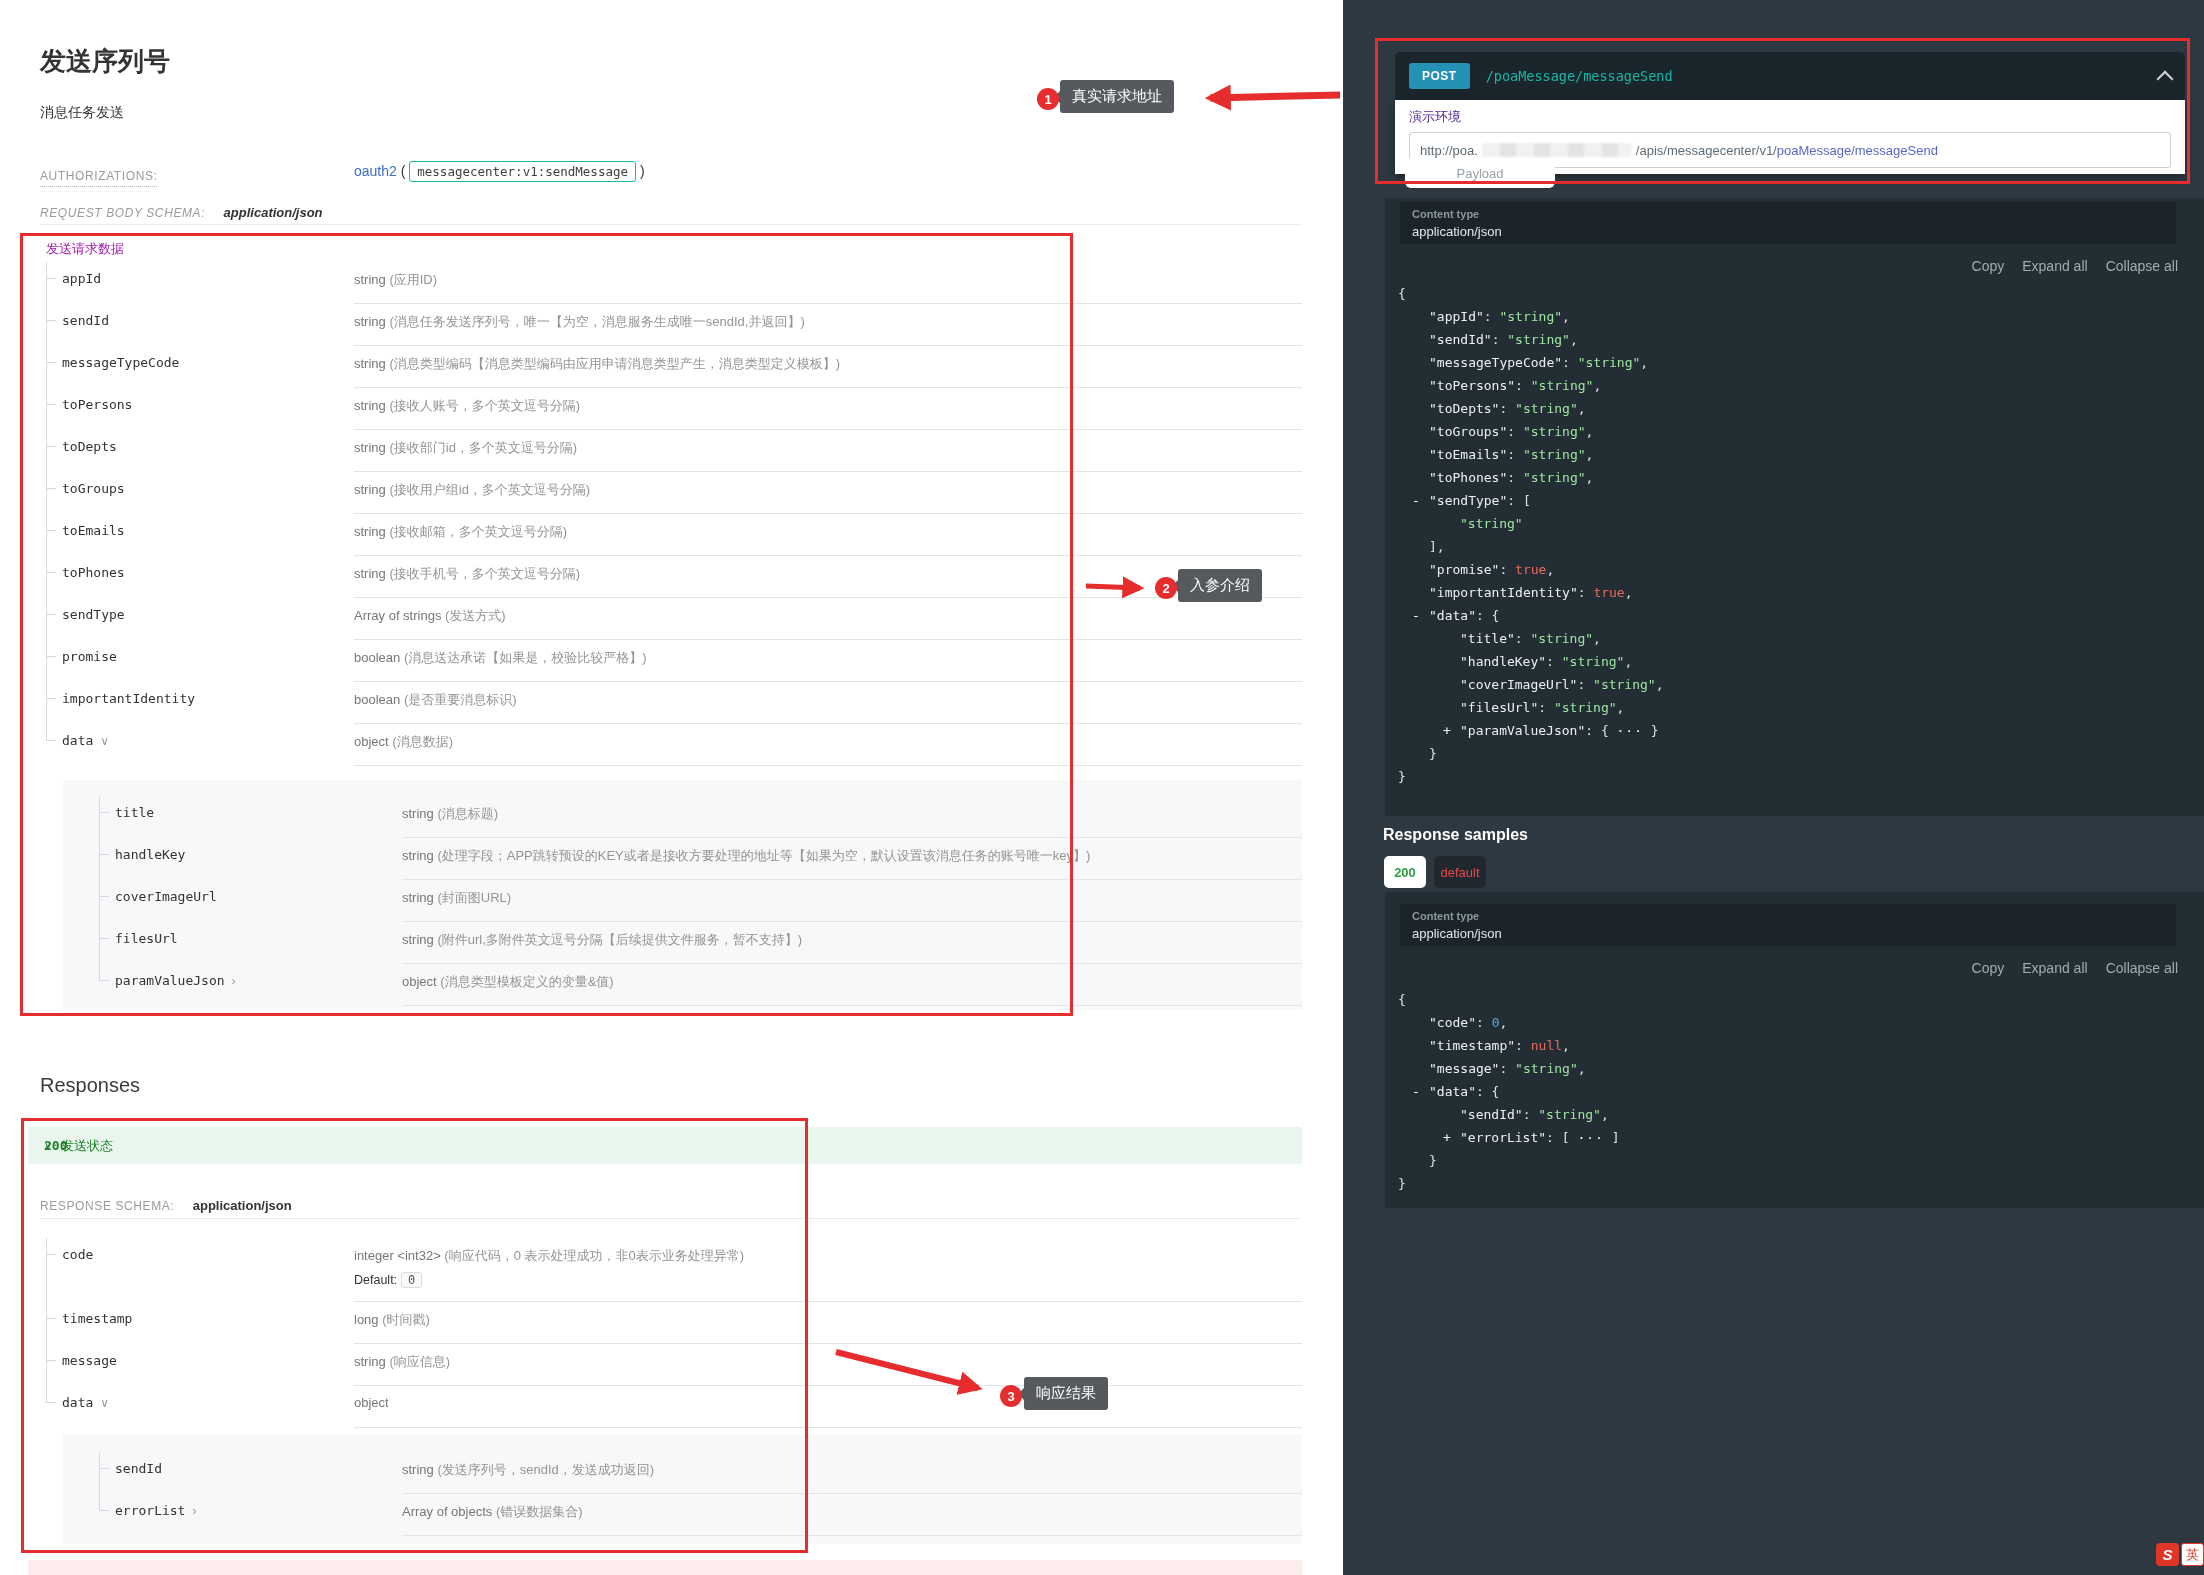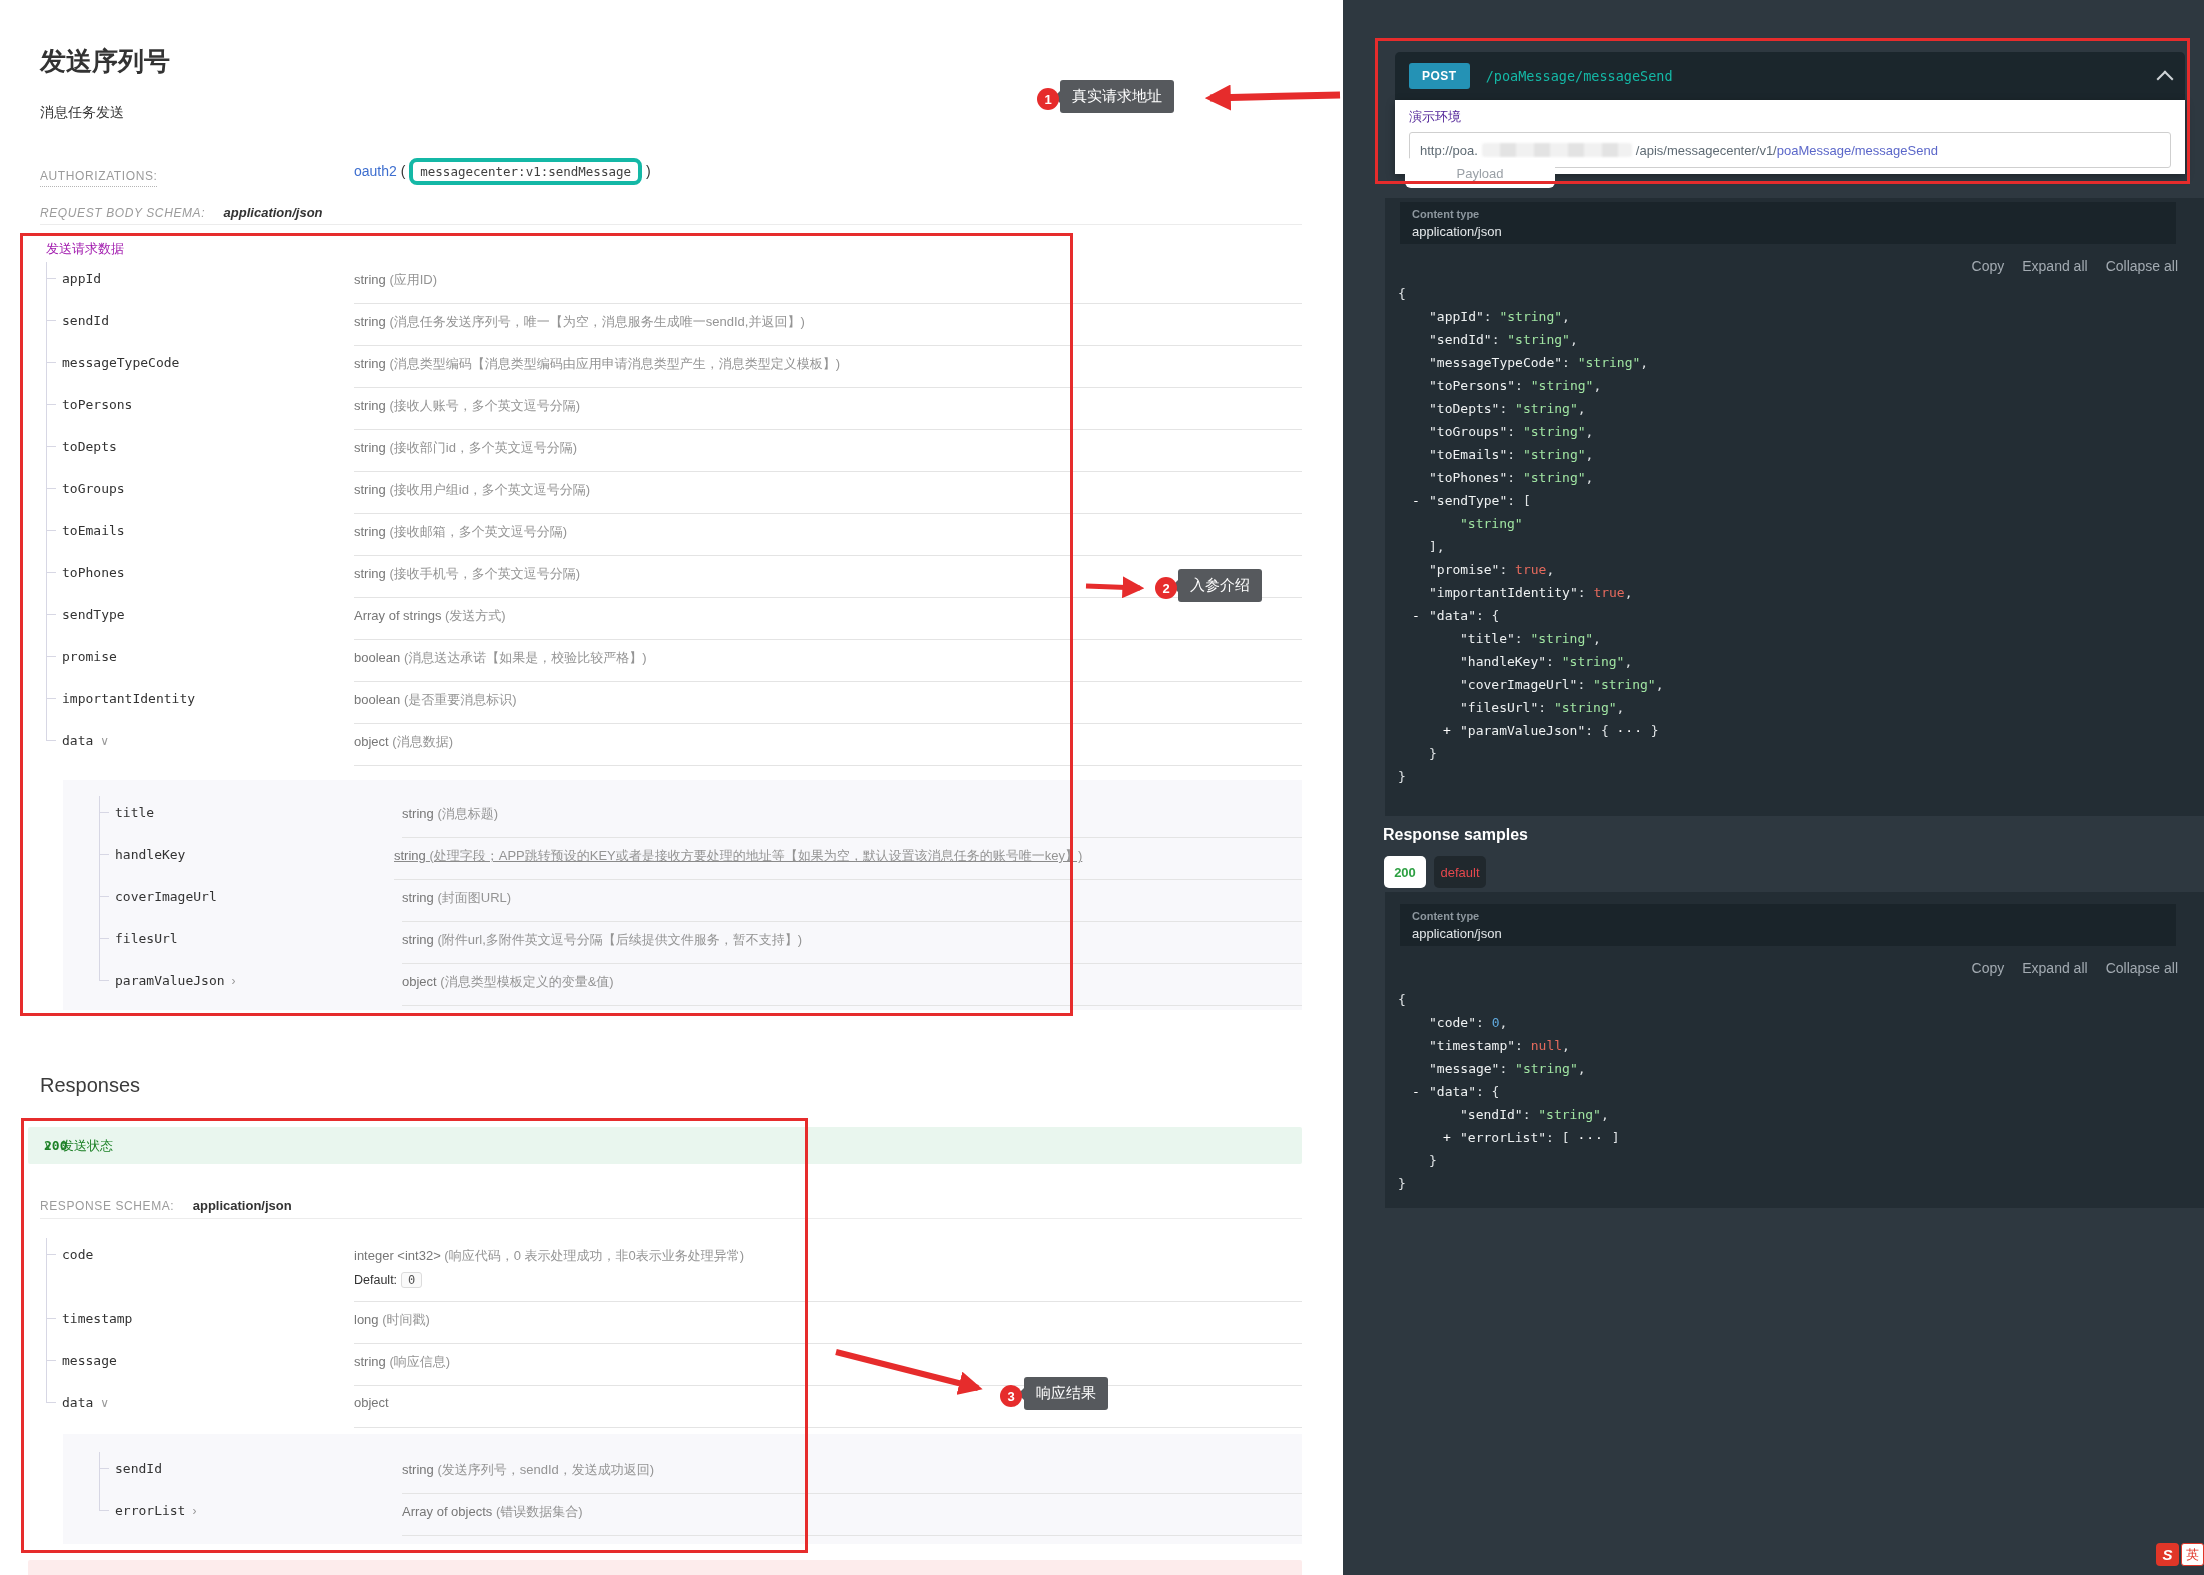--- a/index.html
+++ b/index.html
@@ -8,21 +8,21 @@
   .abs{position:absolute;}
   
   .left-panel{left:0;top:0;width:1343px;height:1575px;background:#fff;}
   .doc-title{left:40px;top:44px;font-size:26px;font-weight:600;color:#333;}
   .doc-subtitle{left:40px;top:104px;font-size:14px;color:#333;}
   .schema-label{font-size:12px;color:#9b9b9b;letter-spacing:0.6px;}
   .auth-label{border-bottom:1px dotted #b5b5b5;padding-bottom:3px;}
   .auth-value{font-size:14px;color:#333;}
   .link-blue{color:#3d6ecf;cursor:pointer;}
   .scope-chip{font-family:"DejaVu Sans Mono","Liberation Mono",monospace;font-size:12.5px;color:#404040;
-              border:4px solid #14b8a6;border-radius:8px;padding:2px 7px;background:#fff;}
+              border:1px solid #14b8a6;border-radius:3px;padding:2px 7px;background:#fff;}
   .schema-value{font-size:13px;font-weight:600;color:#333;}
   .h-divider{height:0;border-top:1px solid #ececec;}
   .section-label{font-size:13px;color:#a21caf;}
   
   .rows{position:absolute;}
   .frow{position:relative;}
   .frow::before{content:'';position:absolute;left:6px;top:0;bottom:0;border-left:1px solid #d7d7e4;}
   .frow.last::before{bottom:auto;height:16px;}
   .frow::after{content:'';position:absolute;left:6px;top:16px;width:10px;border-top:1px solid #d7d7e4;}
   .fname{position:absolute;left:22px;top:9px;font-family:"DejaVu Sans Mono","Liberation Mono",monospace;
@@ -178,21 +178,21 @@
       </div>
 
     <div class="abs nested-block" style="left:63px;top:780px;width:1239px;height:230px;">
       <div class="rows" id="data-rows" style="left:30px;top:16px;width:1209px;position:relative;">
           <div class="frow" style="height: 42px;">
             <div class="fname"><span>title</span></div>
             <div class="fdesc" style="left: 309px;"><span class="ftype">string</span><span class="fnote"> (消息标题)</span></div>
           </div>
           <div class="frow" style="height: 42px;">
             <div class="fname"><span>handleKey</span></div>
-            <div class="fdesc" style="left: 301px; text-decoration: underline;"><span class="ftype">string</span><span class="fnote"> (处理字段；APP跳转预设的KEY或者是接收方要处理的地址等【如果为空，默认设置该消息任务的账号唯一key】)</span></div>
+            <div class="fdesc" style="left: 309px;"><span class="ftype">string</span><span class="fnote"> (处理字段；APP跳转预设的KEY或者是接收方要处理的地址等【如果为空，默认设置该消息任务的账号唯一key】)</span></div>
           </div>
           <div class="frow" style="height: 42px;">
             <div class="fname"><span>coverImageUrl</span></div>
             <div class="fdesc" style="left: 309px;"><span class="ftype">string</span><span class="fnote"> (封面图URL)</span></div>
           </div>
           <div class="frow" style="height: 42px;">
             <div class="fname"><span>filesUrl</span></div>
             <div class="fdesc" style="left: 309px;"><span class="ftype">string</span><span class="fnote"> (附件url,多附件英文逗号分隔【后续提供文件服务，暂不支持】)</span></div>
           </div>
           <div class="frow last" style="height: 42px;">

